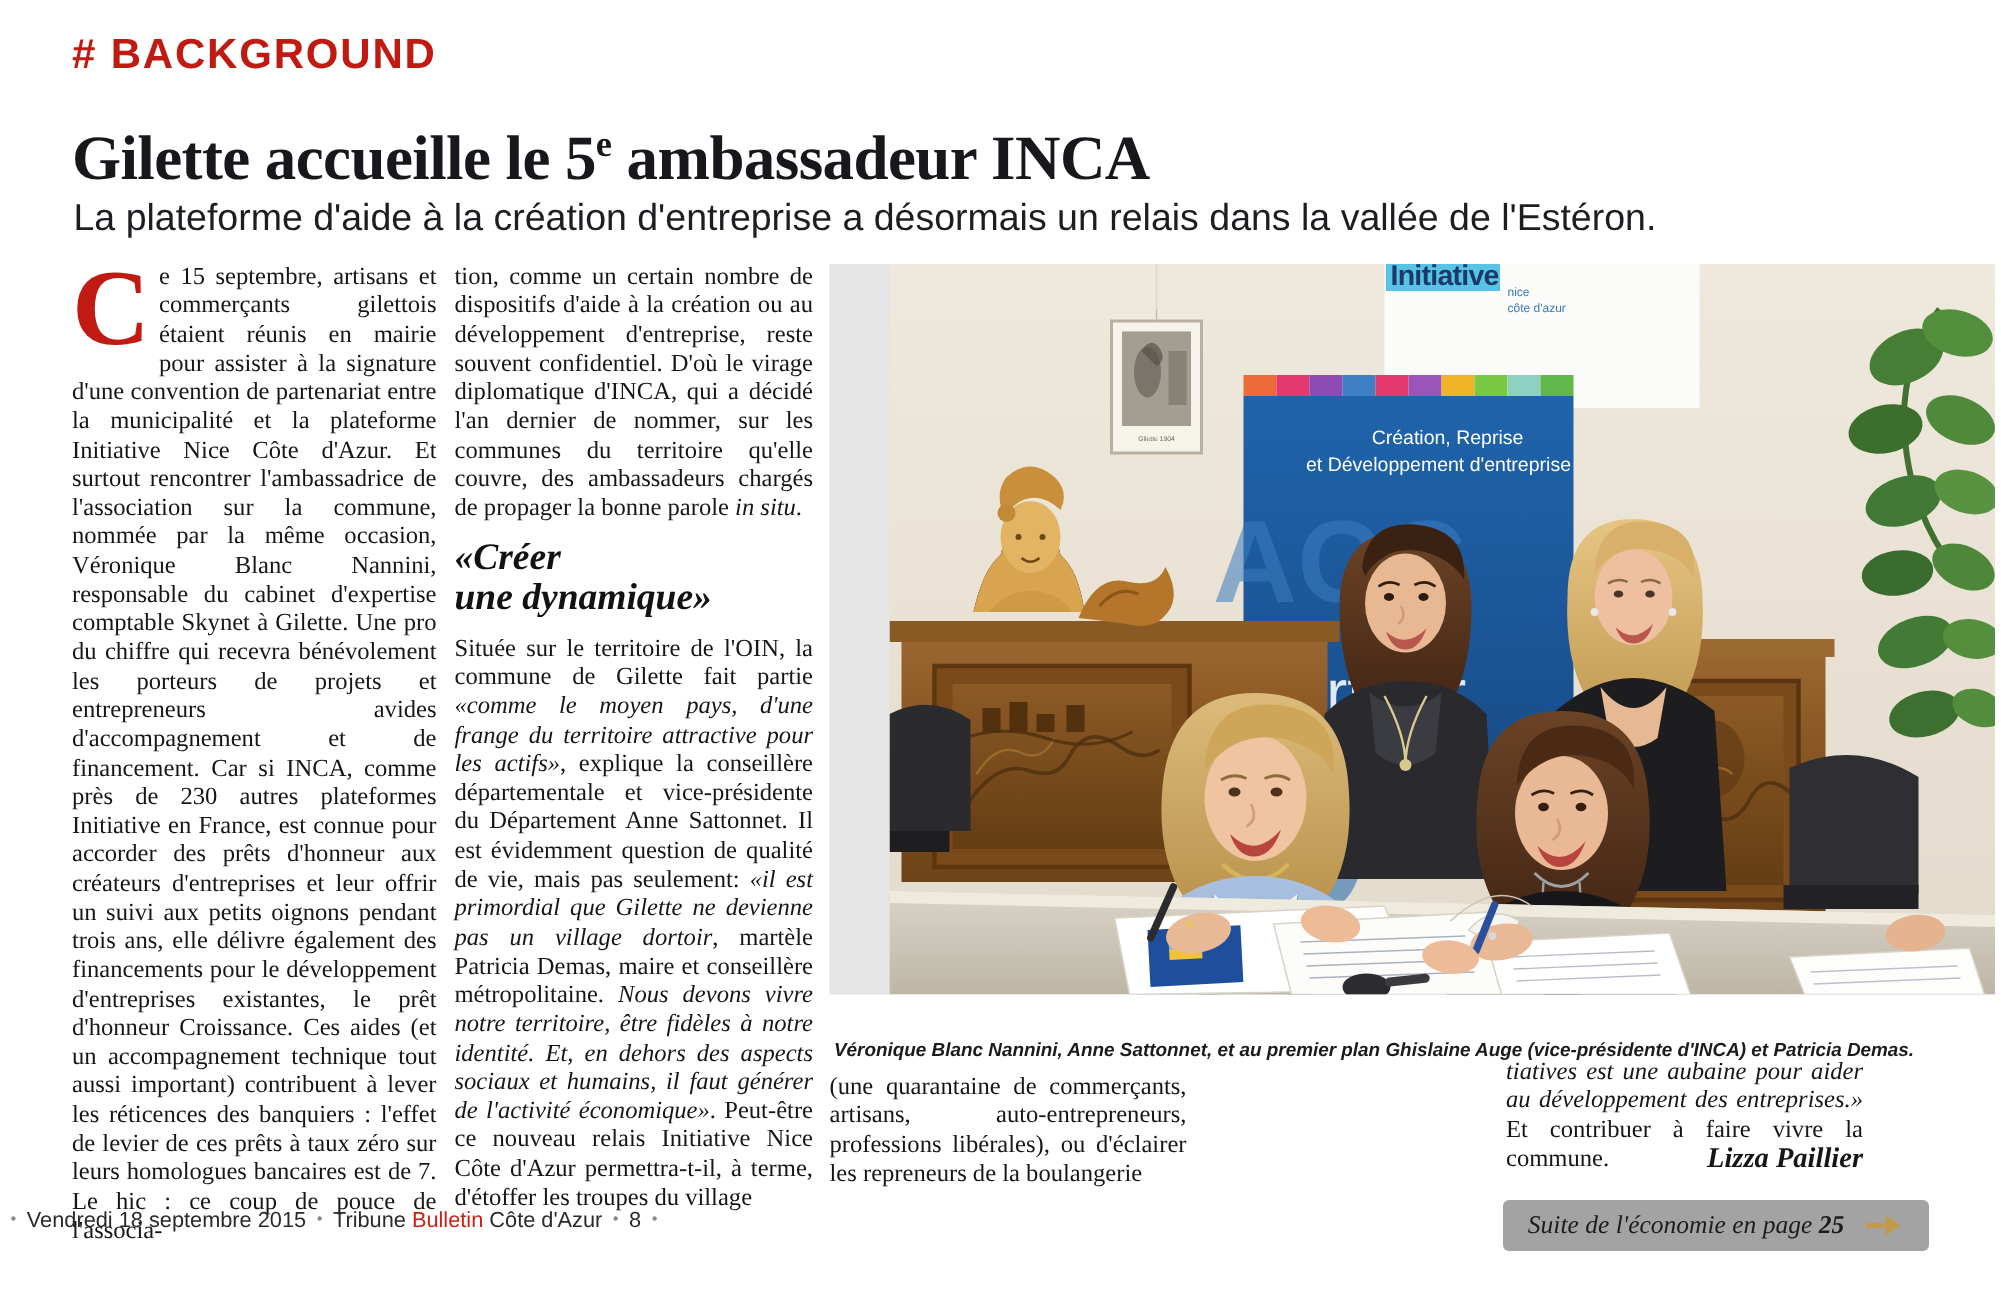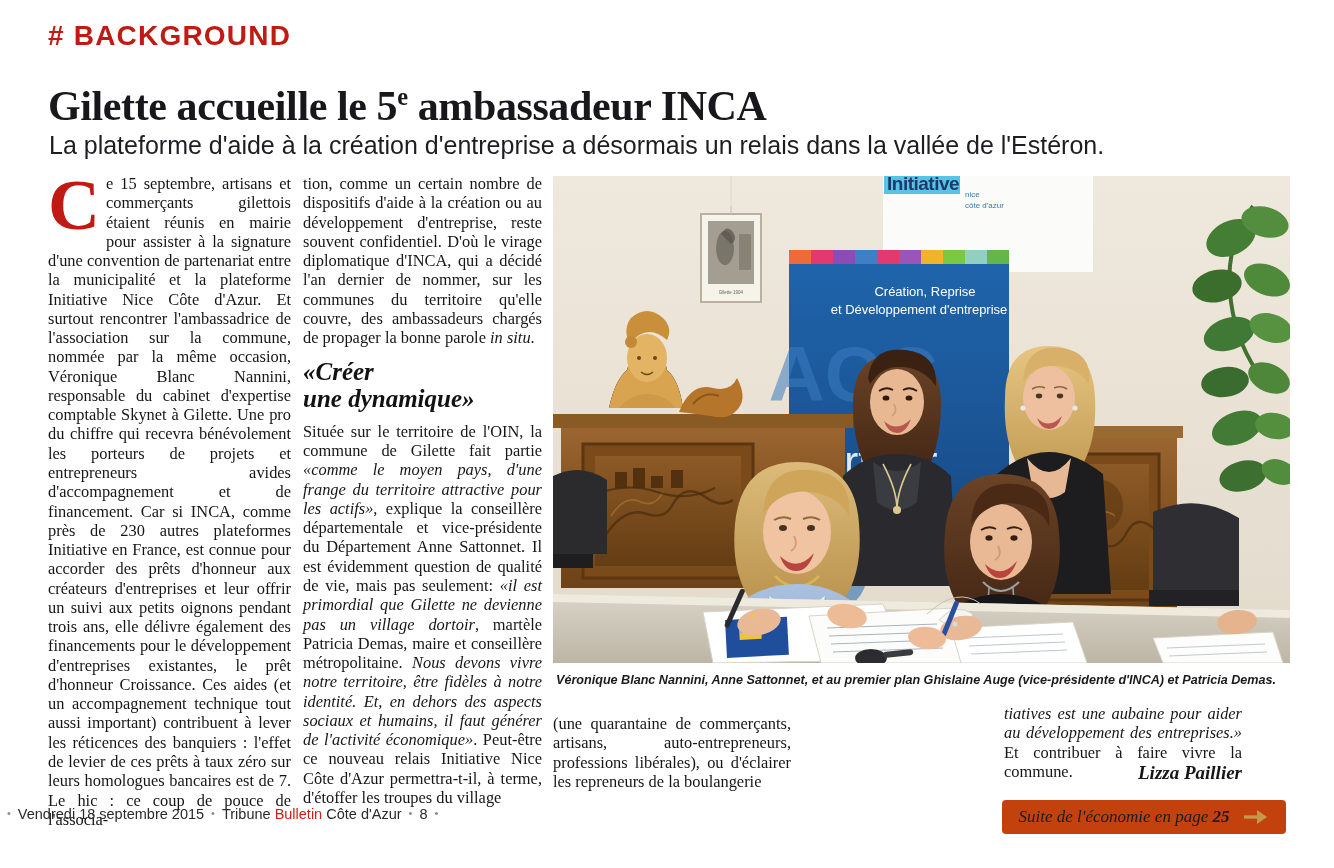--- a/index.html
+++ b/index.html
@@ -114,27 +114,28 @@
 
   
   .photo {
     position: absolute;
     left: 553px;
     top: 176px;
     width: 737px;
     height: 487px;
     overflow: hidden;
     background: #e5e5e5;
+    padding-left: 40px;
   }
   .photo svg { display: block; width: 100%; height: 100%; }
 
   .caption {
     position: absolute;
     left: 556px;
-    top: 673px;
+    top: 693px;
     width: 740px;
     font-family: "Liberation Sans", "DejaVu Sans", sans-serif;
     font-style: italic;
     font-weight: bold;
     font-size: 12.6px;
     line-height: 1.2;
     color: #1b1b1b;
     white-space: nowrap;
   }
 
@@ -169,21 +170,21 @@
     margin: 0 7px;
   }
   .footer-line .brand-red { color: #cc1f16; }
 
   .suite-box {
     position: absolute;
     left: 1002px;
     top: 800px;
     width: 284px;
     height: 34px;
-    background: #c2410c;
+    background: #a3a3a3;
     border-radius: 4px;
     display: flex;
     align-items: center;
     justify-content: center;
     gap: 14px;
   }
   .suite-text {
     font-family: "Liberation Serif", "DejaVu Serif", serif;
     font-style: italic;
     font-size: 17px;

